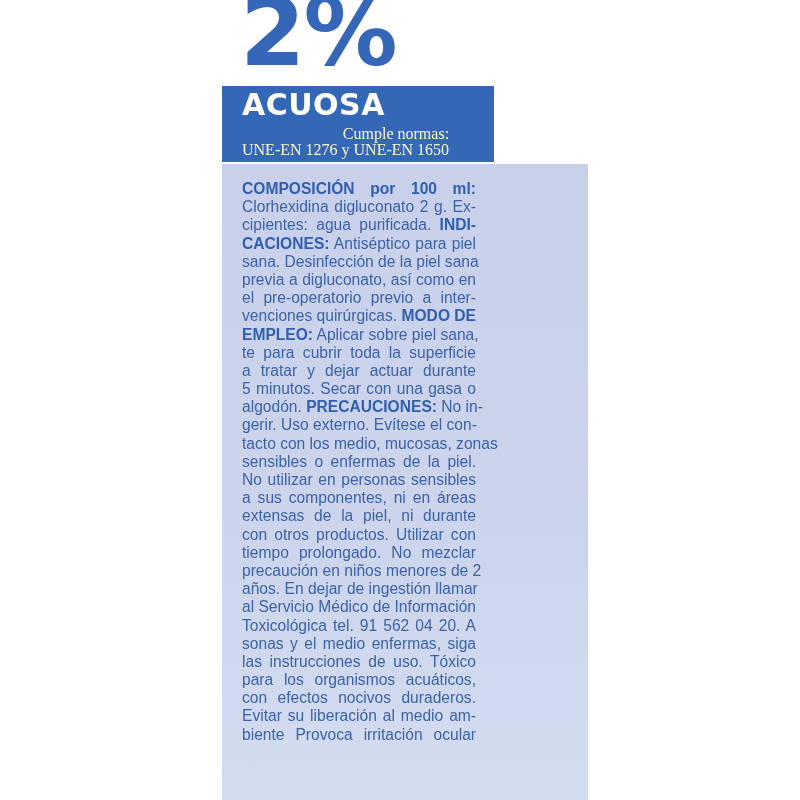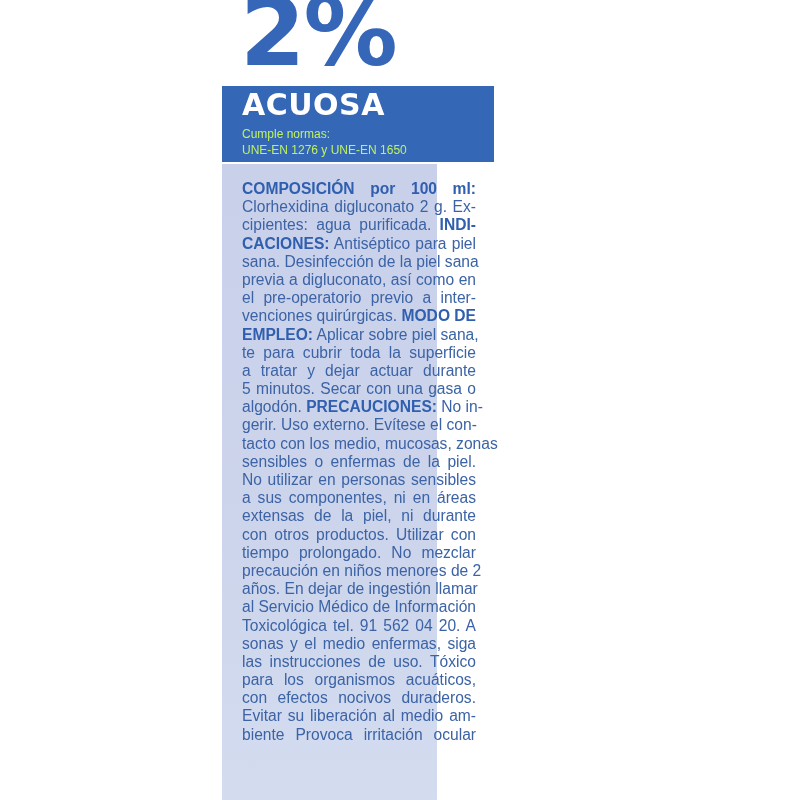--- a/index.html
+++ b/index.html
@@ -30,47 +30,49 @@
       line-height: 1;
     }
     .header-box {
       position: absolute;
       left: 0;
       top: 86px;
       width: 272px;
       height: 76px;
       background: #3567b7;
       color: #ffffff;
+      text-align: right;
     }
     .header-title {
       position: absolute;
       left: 20px;
       top: 4px;
       font-family: "DejaVu Sans", sans-serif;
       font-weight: bold;
       font-size: 30px;
       letter-spacing: 0.5px;
       line-height: 1;
     }
     .header-sub {
       position: absolute;
       left: 20px;
       top: 40px;
-      font-family: Liberation Sans, sans-serif;
-      font-size: 12px;
+      font-family: Liberation Serif, serif;
+      font-size: 16px;
       line-height: 16px;
-      color: #bef264;
+      color: #fef9c3;
     }
     .body-box {
       position: absolute;
       left: 0;
       top: 164px;
-      width: 215px;
+      width: 322px;
       height: 636px;
       background: linear-gradient(to bottom, #c9d0ea 0%, #cdd5ec 60%, #d3dcef 100%);
+      padding-left: 44px;
     }
     .body-text {
       position: absolute;
       left: 20px;
       top: 16px;
       width: 234px;
       font-family: "Liberation Sans", sans-serif;
       font-size: 15.6px;
       line-height: 18.2px;
       color: #3b63a5;

